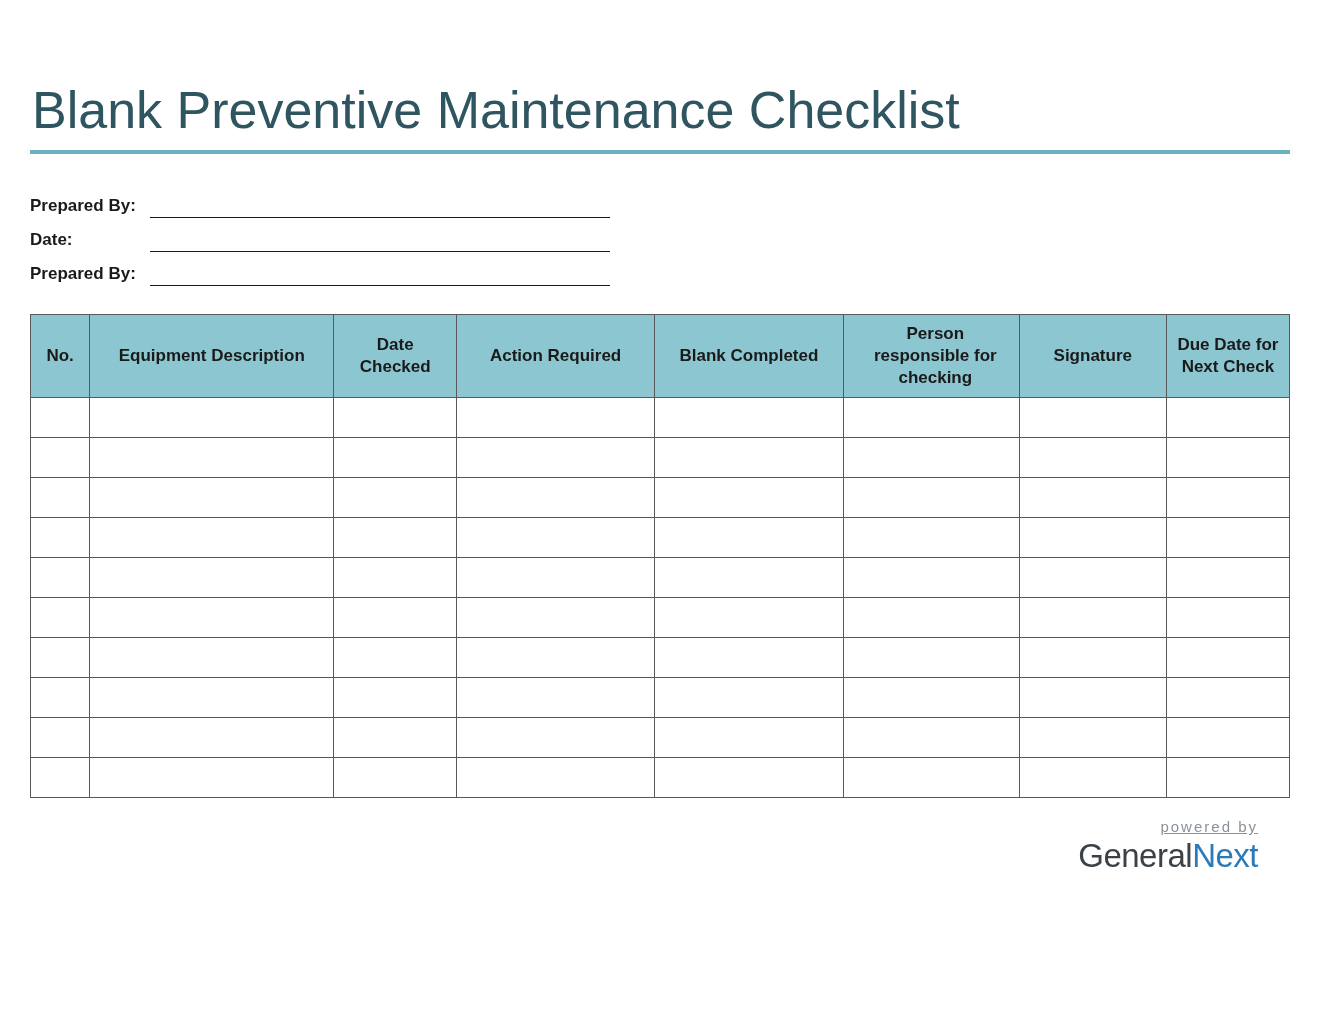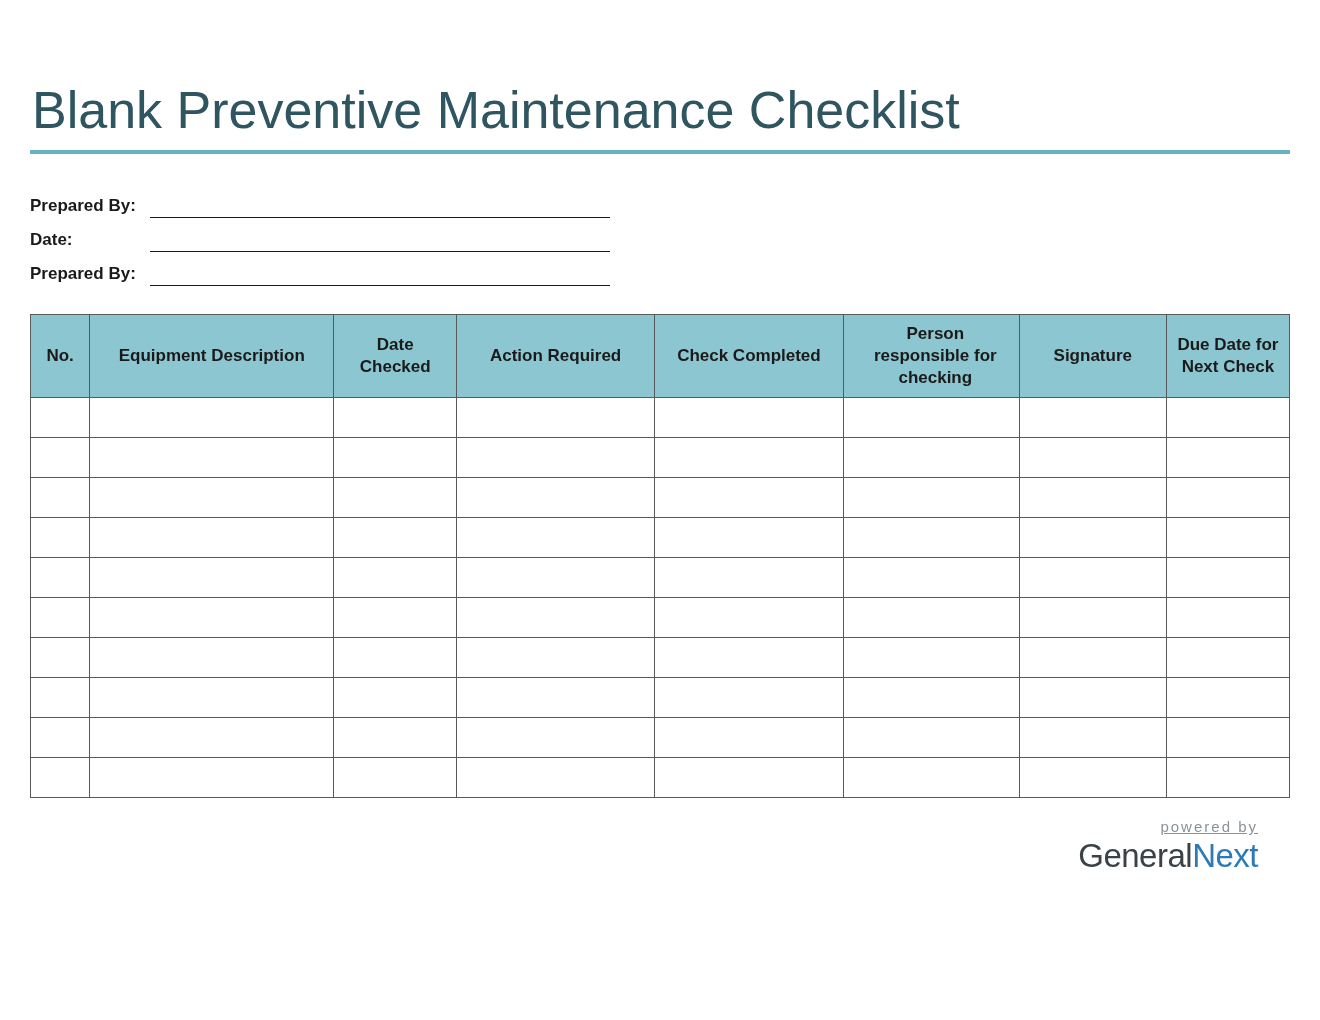--- a/index.html
+++ b/index.html
@@ -124,21 +124,21 @@
   </div>
 </div>
 
 <table>
   <thead>
     <tr>
       <th class="col-no">No.</th>
       <th class="col-desc">Equipment Description</th>
       <th class="col-date">Date Checked</th>
       <th class="col-action-req">Action Required</th>
-      <th class="col-action-comp">Check Completed</th>
+      <th class="col-action-comp">Blank Completed</th>
       <th class="col-person">Person responsible for checking</th>
       <th class="col-sig">Signature</th>
       <th class="col-due">Due Date for Next Check</th>
     </tr>
   </thead>
   <tbody id="table-body">
   <tr>
         <td></td>
         <td></td>
         <td></td>

